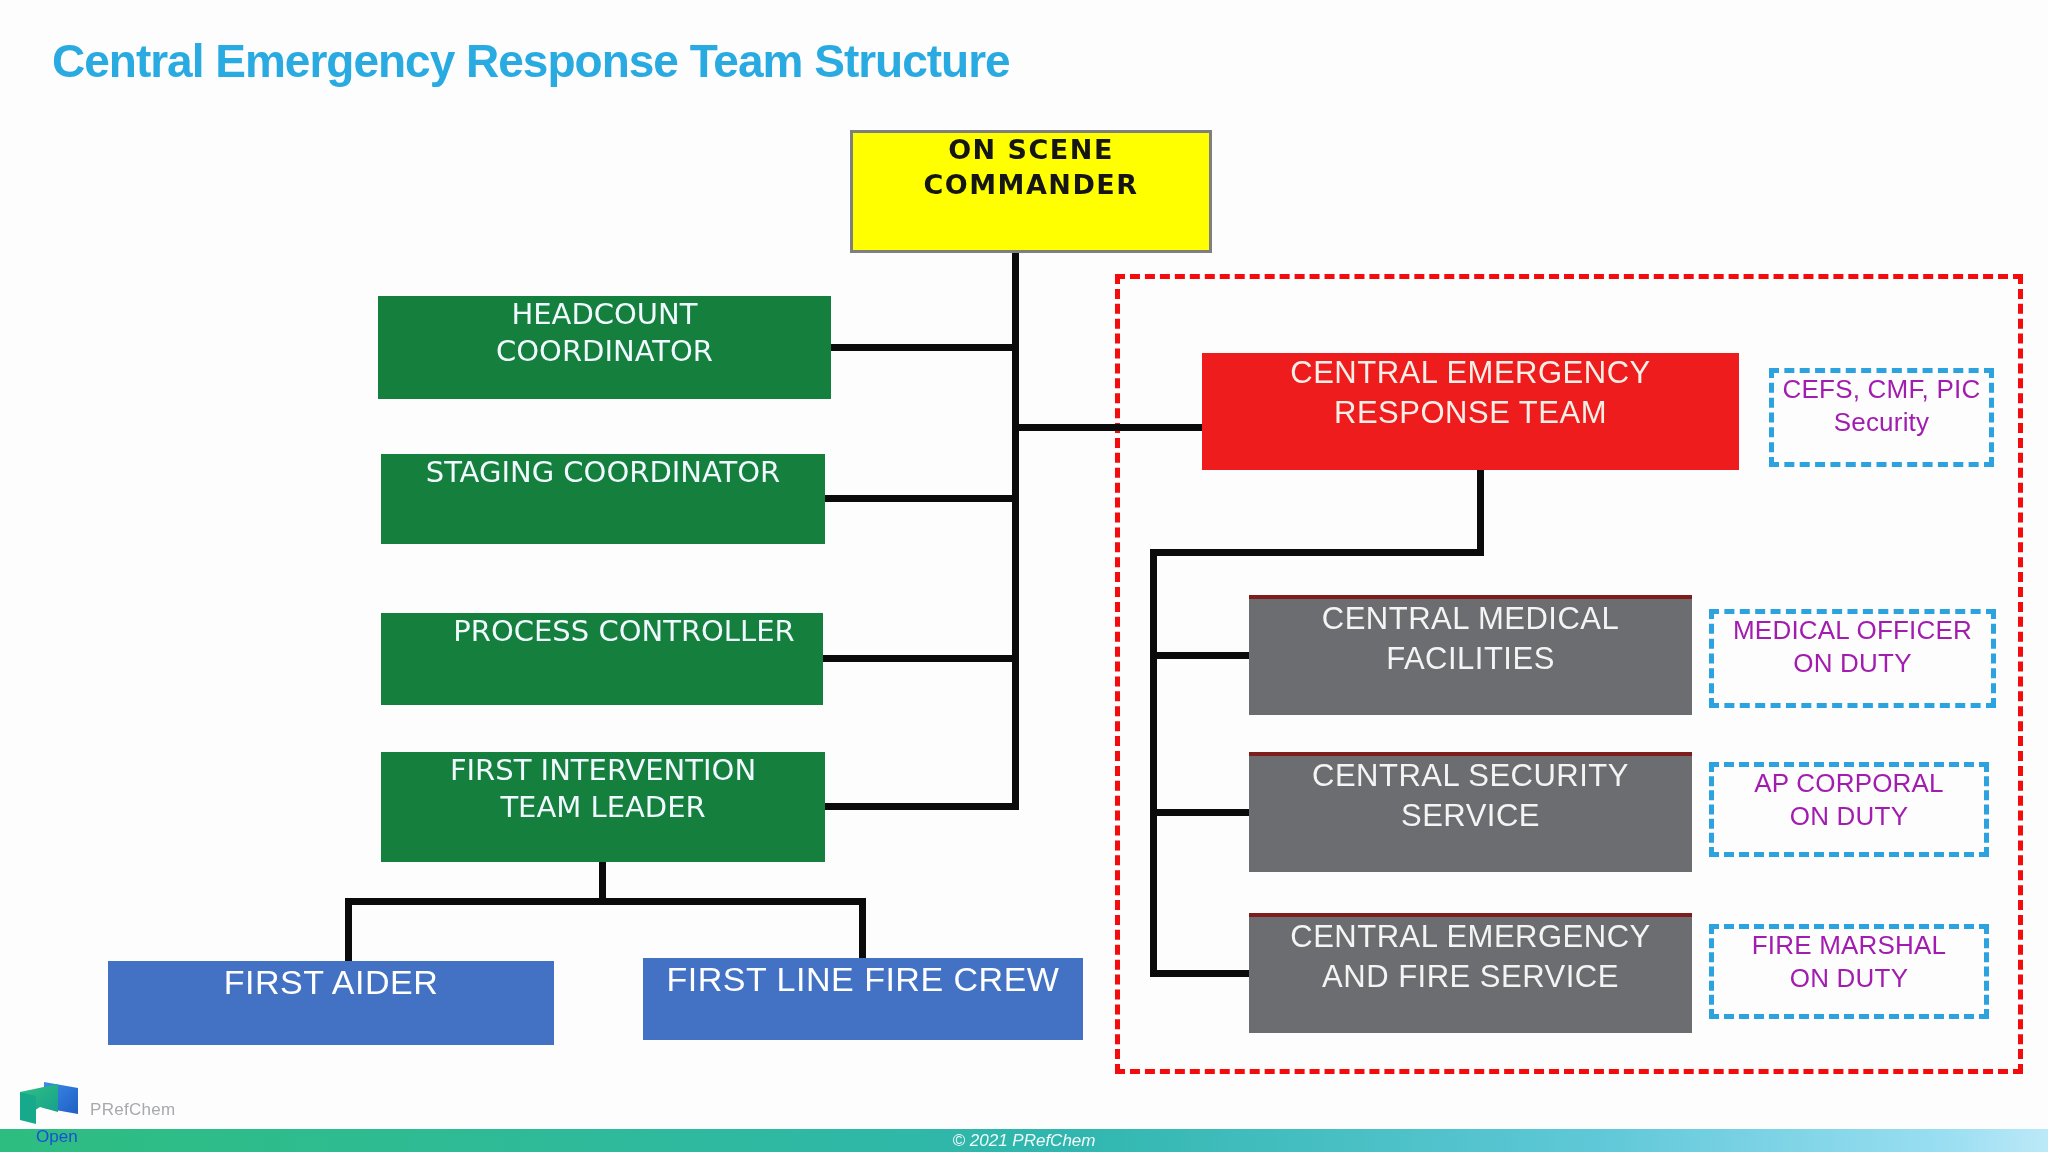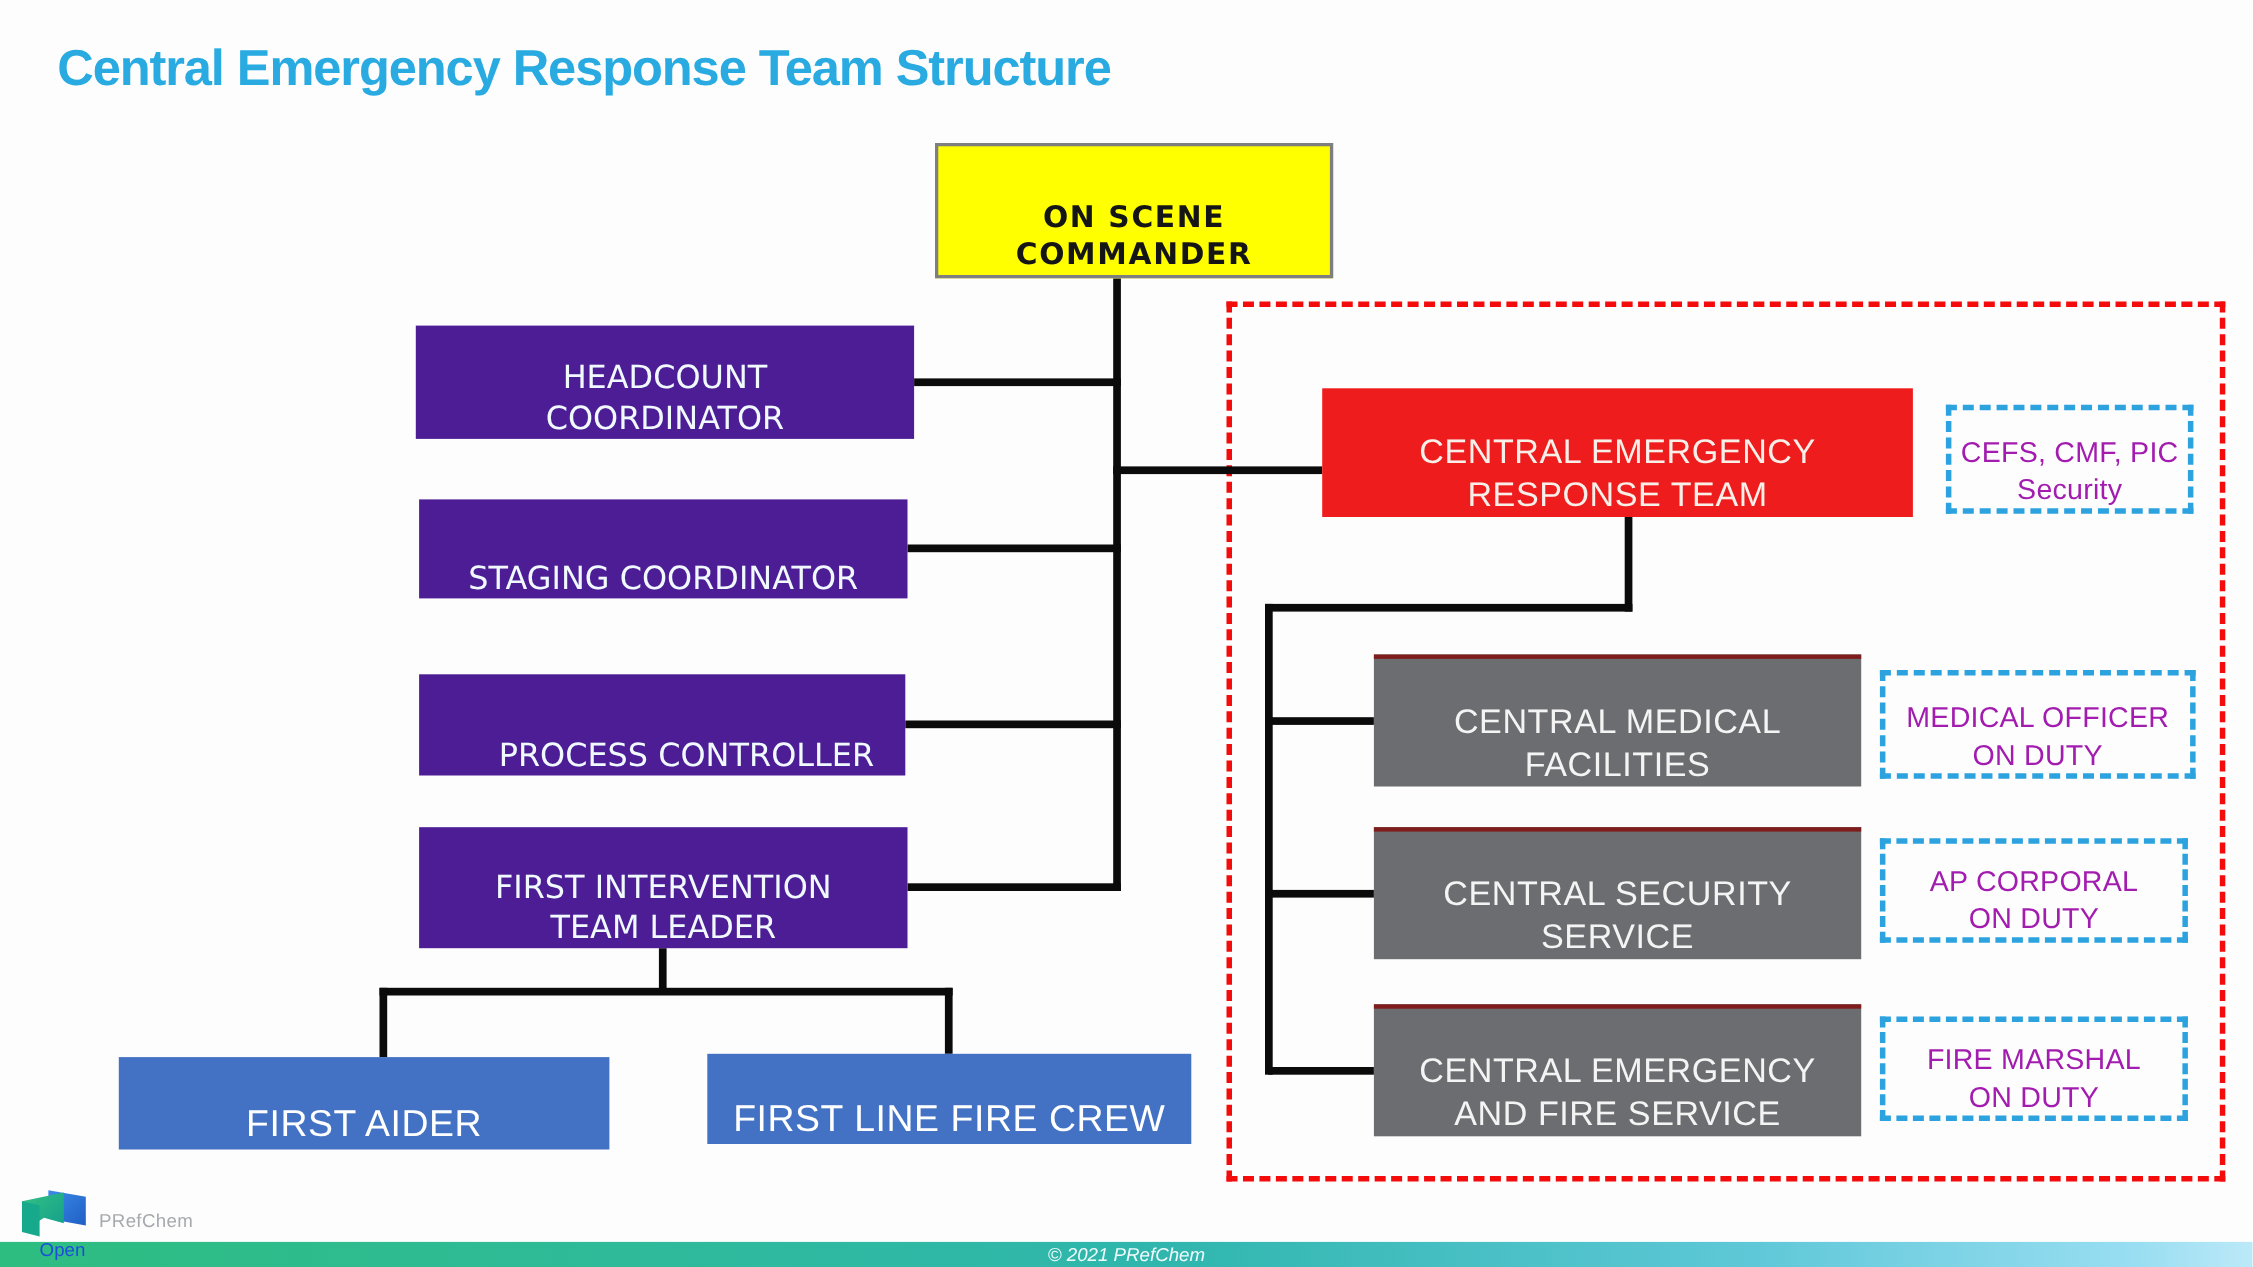--- a/index.html
+++ b/index.html
@@ -11,31 +11,31 @@
     font-family:"Liberation Sans",sans-serif;
   }
   .page-title{
     position:absolute;left:52px;top:34px;
     font-family:"Liberation Sans",sans-serif;
     font-weight:bold;font-size:46px;letter-spacing:-1px;
     color:#29ABE2;
   }
   .box{
     position:absolute;box-sizing:border-box;
-    display:flex;align-items:flex-end;justify-content:center;
+    display:flex;align-items:flex-start;justify-content:center;
     text-align:center;
   }
   .lbl{white-space:pre-line;line-height:1.28;}
   .box-yellow{
     background:#FFFF00;border:3px solid #7F7F7F;
     font-family:"DejaVu Sans",sans-serif;font-weight:bold;
     font-size:27px;letter-spacing:1.5px;color:#151515;
   }
   .box-lightblue{
-    background:#4c1d95;
+    background:#15803d;
     font-family:"DejaVu Sans",sans-serif;
     font-size:29px;color:#F0FAFE;
   }
   .box-medblue{
     background:#4372C4;
     font-family:"Liberation Sans",sans-serif;
     font-size:34px;color:#ffffff;letter-spacing:0.5px;
   }
   .box-red{
     background:#EE1C1C;

